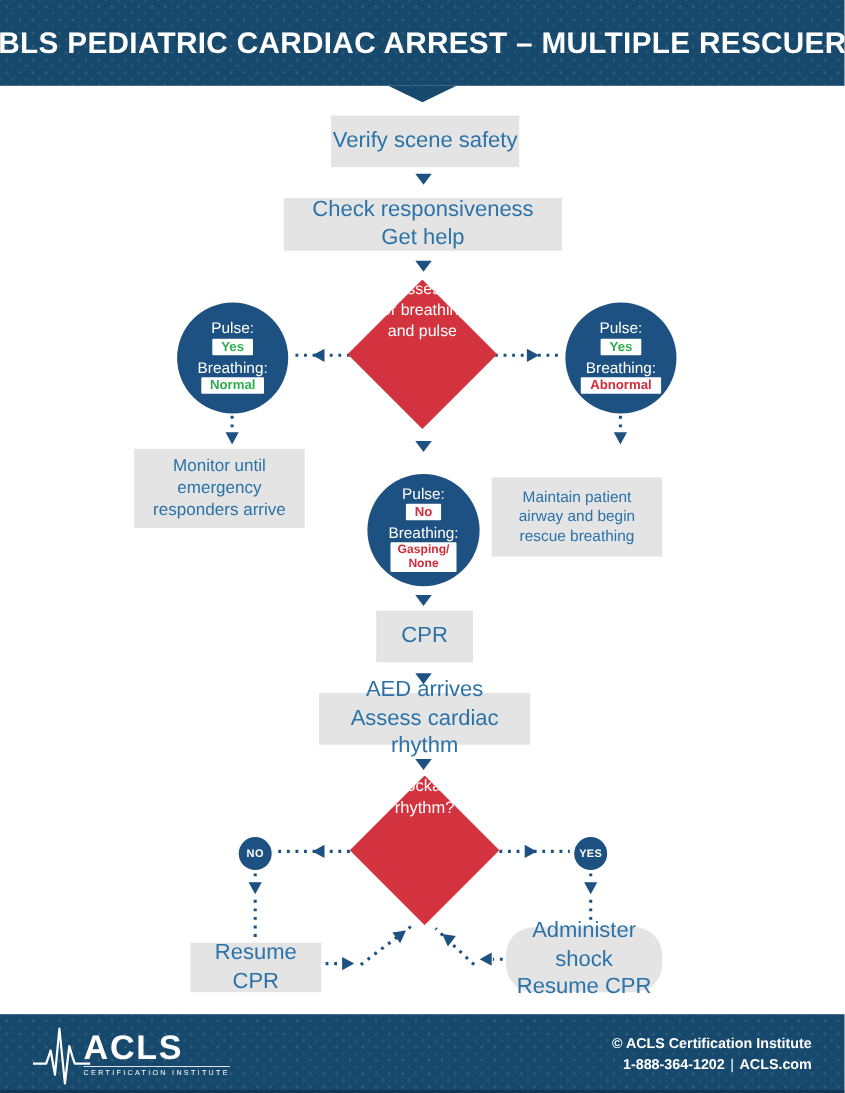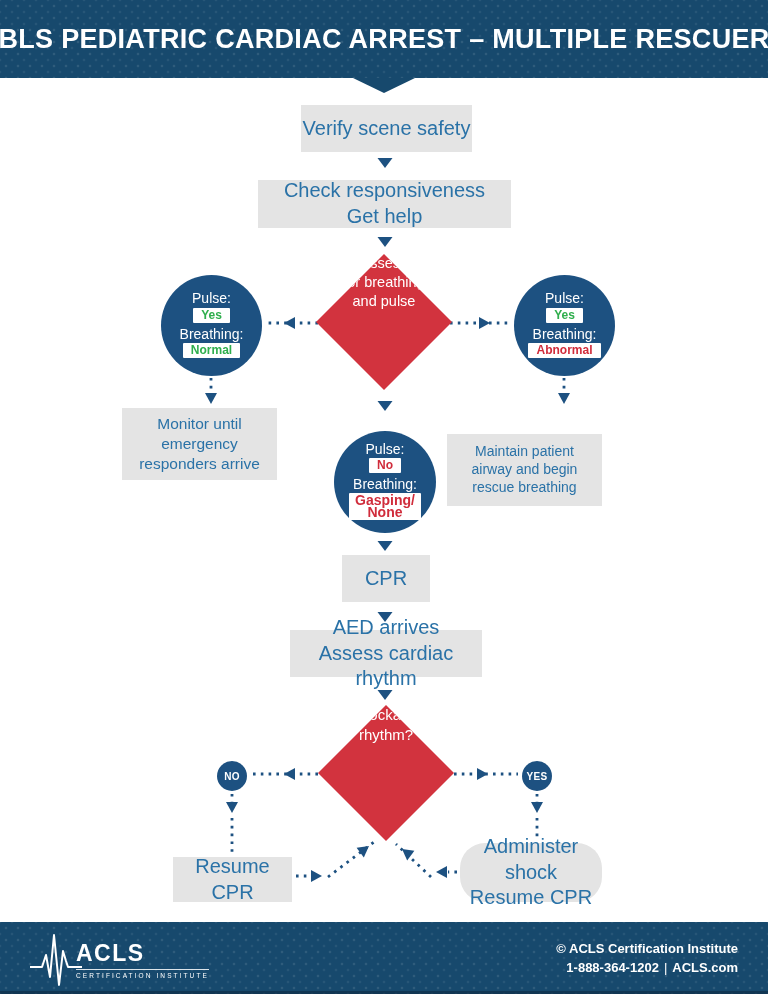--- a/index.html
+++ b/index.html
@@ -56,21 +56,21 @@
     align-items:center; justify-content:center; text-align:center;
     font-size:14px; line-height:1.15;
   }
   .chip {
     display:block; background:#ffffff; font-weight:bold; font-size:12px;
     line-height:15px; padding:0 8px; margin:1px 0 3px; border-radius:1px;
     white-space:pre-line;
   }
   .chip.green { color:#2fae4d; }
   .chip.red   { color:#d02c3b; }
-  .chip.multi { font-size:14px; line-height:11.5px; padding:2px 6px; }
+  .chip.multi { font-size:11px; line-height:11.5px; padding:2px 6px; }
   .scircle {
     position:absolute; width:30px; height:30px; background:#1d5181;
     border-radius:50%; color:#ffffff; font-weight:bold; font-size:10px;
     display:flex; align-items:center; justify-content:center; letter-spacing:.3px;
   }
   
   #box-verify     { left:301px; top:105px; width:171px; height:47px; }
   #box-check      { left:258px; top:180px; width:253px; height:48px; }
   #box-monitor    { left:122px; top:408px; width:155px; height:72px; font-size:15.5px; }
   #box-maintain   { left:447px; top:408px; width:155px; height:72px; font-size:14px;margin-top:26px; }
@@ -93,21 +93,21 @@
     padding:0 30px;
   }
   .footer::after {
     content:""; position:absolute; left:0; bottom:0; width:100%; height:3px;
     background:rgba(10,30,50,0.45);
   }
   .logo { display:flex; align-items:center; }
   .logo-ekg { margin-right:-6px; }
   .logo-textcol { display:flex; flex-direction:column; }
   .logo-acls {
-    color:#ffffff; font-size:23px; font-weight:bold; letter-spacing:1.5px;
+    color:#ffffff; font-size:31px; font-weight:bold; letter-spacing:1.5px;
     line-height:30px; border-bottom:1px solid rgba(255,255,255,.85); padding-bottom:1px;
   }
   .logo-sub {
     color:#ffffff; font-size:6.5px; letter-spacing:2.1px; margin-top:2px; white-space:nowrap;
   }
   .footer-right { text-align:right; color:#ffffff; font-size:13px; font-weight:bold; line-height:1.5; }
   .footer-line2 span { display:inline; }
   .footer-sep { padding:0 5px; font-weight:normal; }
 </style>
 </head>

